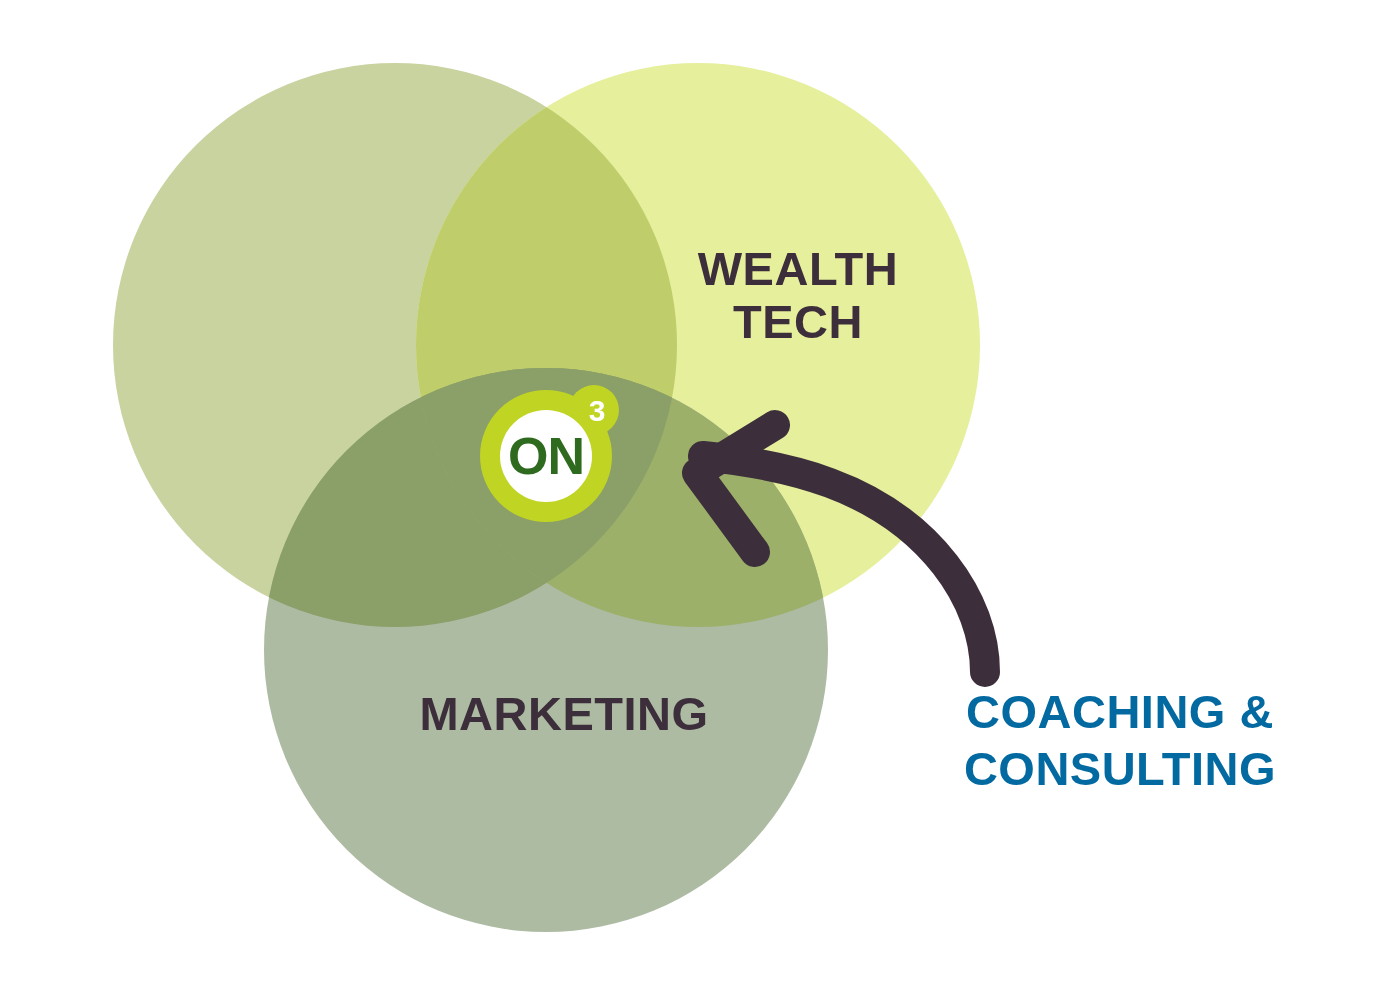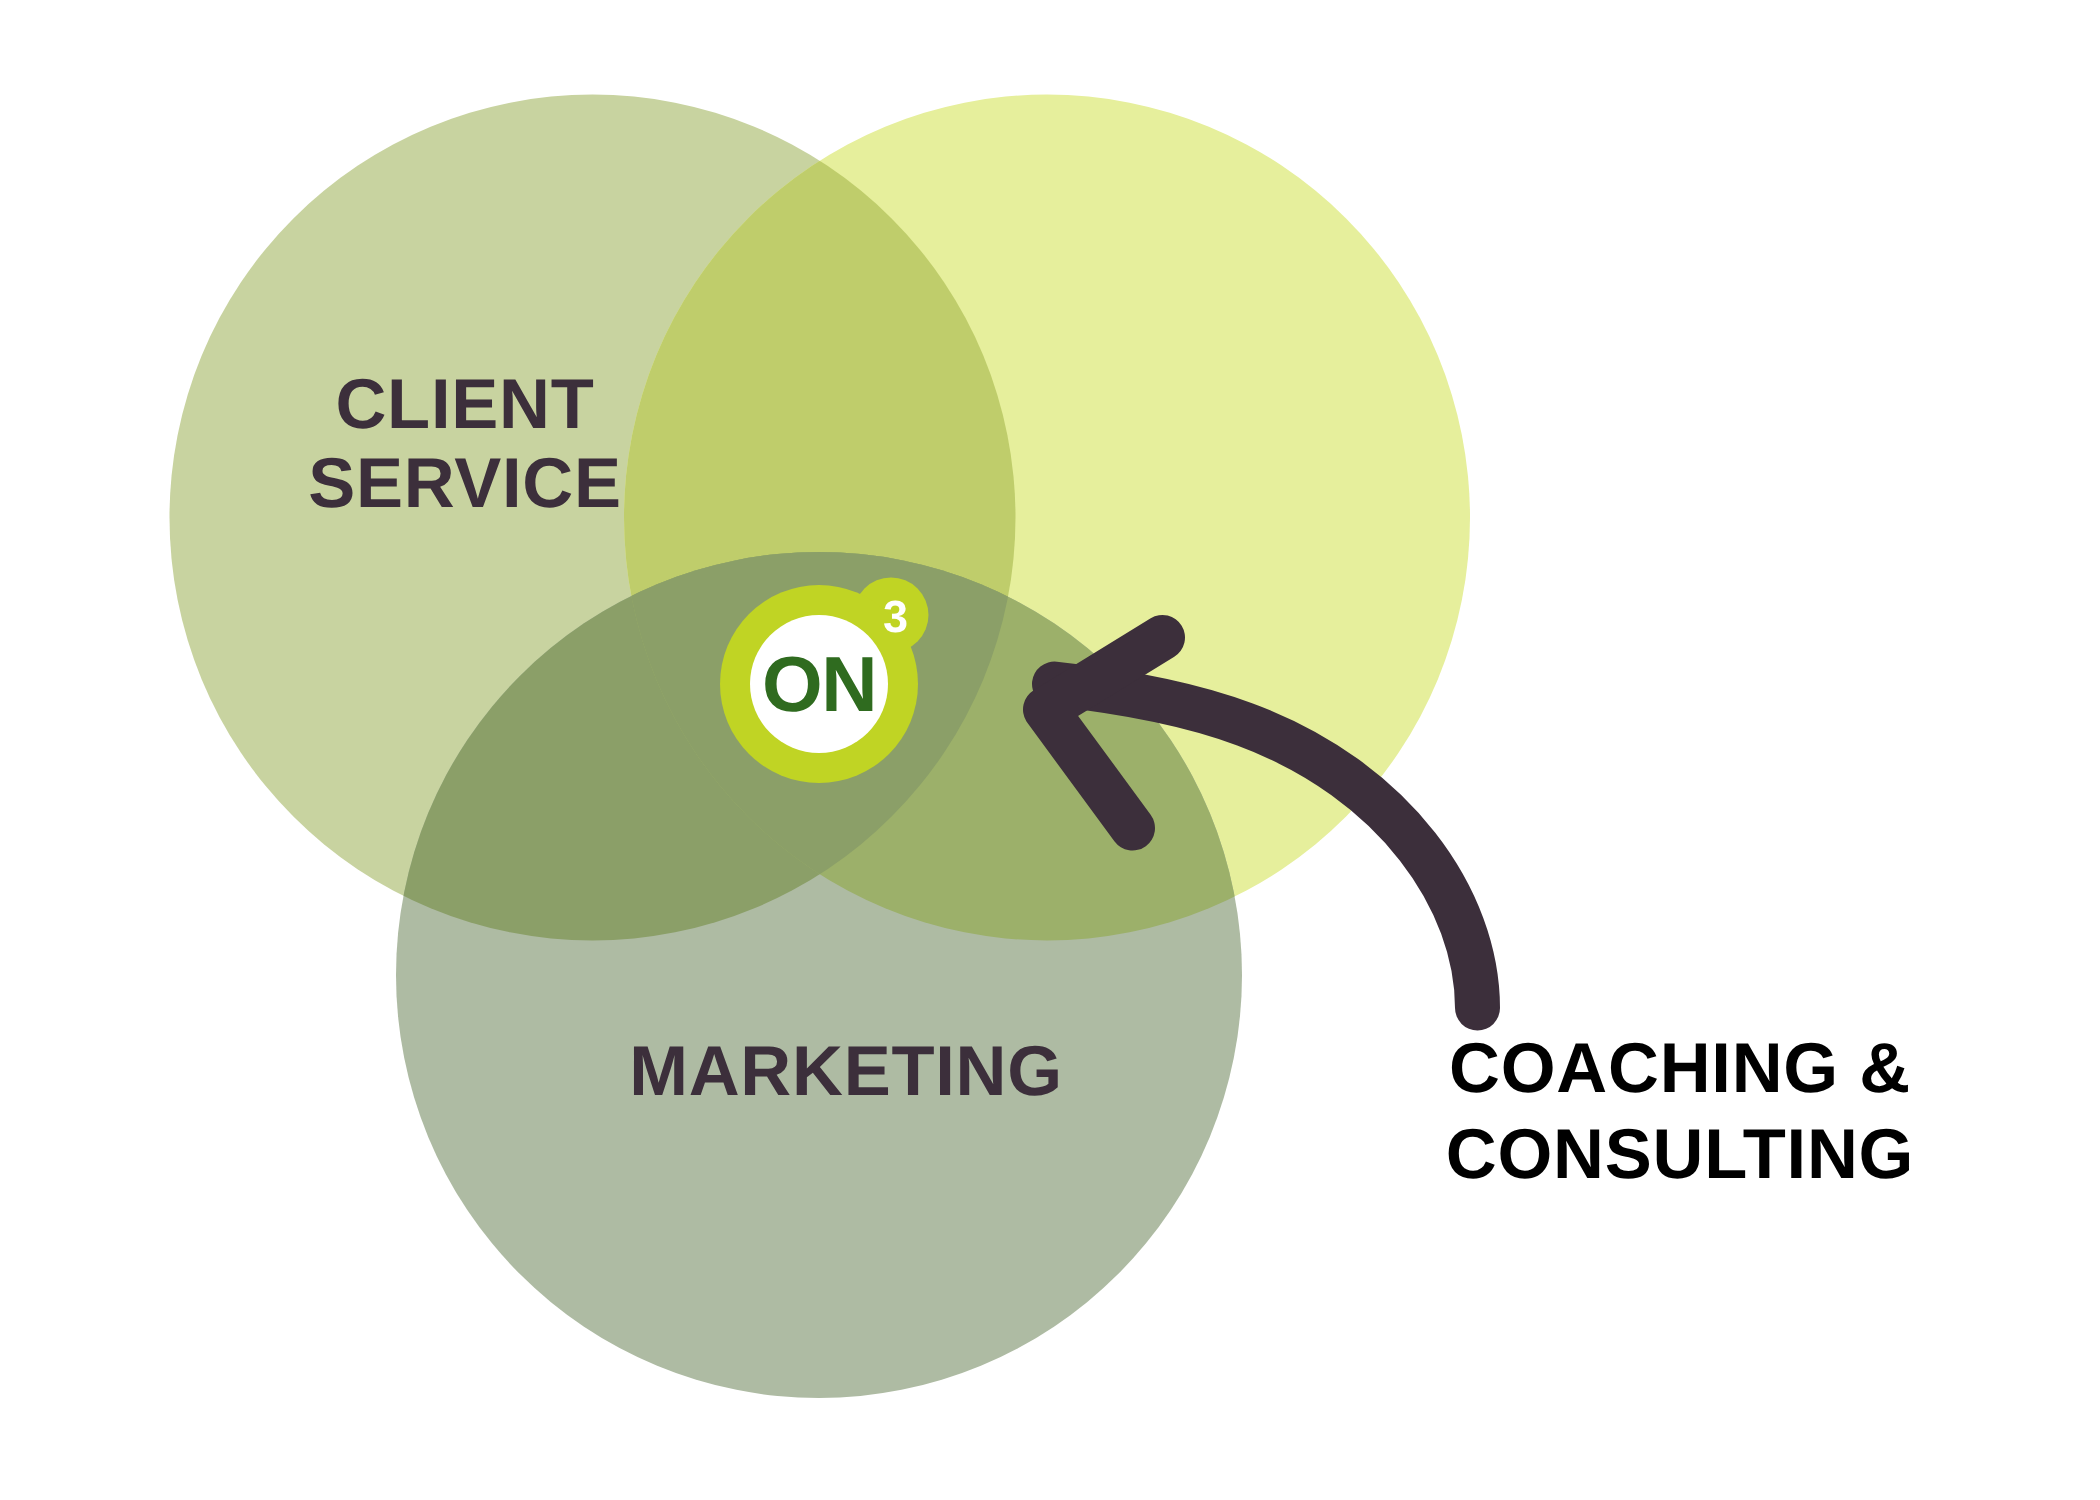--- a/index.html
+++ b/index.html
@@ -125,22 +125,22 @@
 
     <g>
       <circle id="logo-bubble" cx="594" cy="410" r="25" fill="#c0d424"></circle>
       <circle id="logo-outer" cx="546" cy="456" r="66" fill="#c0d424"></circle>
       <circle id="logo-inner" cx="546" cy="456" r="46" fill="#ffffff"></circle>
       <text id="logo-on" class="logo-text-on" x="546" y="474" font-size="52" text-anchor="middle" fill="#2f6b1f">ON</text>
       <text id="logo-three" class="logo-text-three" x="597" y="421" font-size="30" text-anchor="middle" fill="#ffffff">3</text>
     </g>
   </svg>
 
-  <div class="circle-label" id="label-client-service" style="color: rgb(60, 47, 59);">CLIENT
-SERVICE</div>
 
+  <div class="circle-label" id="label-wealth-tech" style="color: rgb(60, 47, 59);">WEALTH
+TECH</div>
 
   <div class="circle-label" id="label-marketing" style="color: rgb(60, 47, 59);">MARKETING</div>
 
-  <div class="circle-label" id="label-coaching-consulting" style="color: #000000;">COACHING &amp;
+  <div class="circle-label" id="label-coaching-consulting" style="color: #0369a1;">COACHING &amp;
 CONSULTING</div>
 
 </div>
 
 </body></html>

